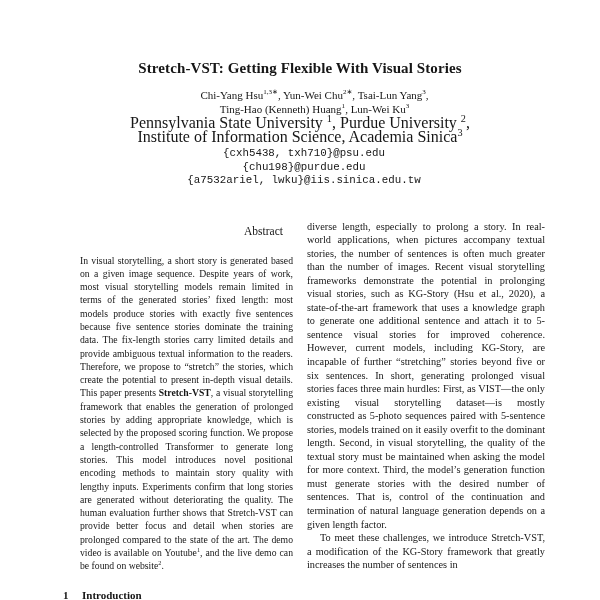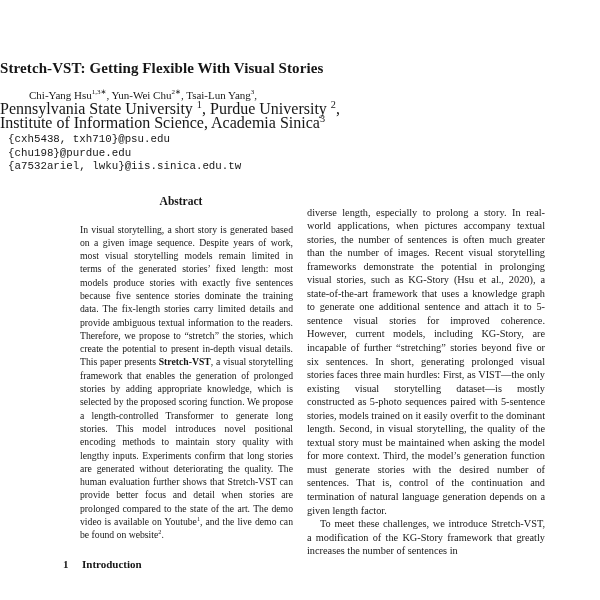--- a/index.html
+++ b/index.html
@@ -6,45 +6,45 @@
   .page {
     position: relative;
     width: 600px;
     height: 600px;
     background: #ffffff;
     color: #161616;
     font-family: "Liberation Serif", serif;
     overflow: hidden;
     box-sizing: border-box;
   }
-  .header { text-align: left; }
+  .header { text-align: center; }
   .paper-title {
     margin: 0;
     padding-top: 60px;
     font-size: 15px;
     font-weight: bold;
     letter-spacing: 0.1px;
   }
   .authors { margin-top: 11px; font-size: 11px; font-weight: normal; line-height: 14px; margin-left: 29px; }
   .affils  { font-size: 16px; line-height: 14px; }
   .emails  { margin-top: 3px; font-family: "Liberation Mono", monospace; font-size: 10.8px; line-height: 13.5px; margin-left: 8px; }
   sup { font-size: 64%; line-height: 0; vertical-align: super; }
 
   .columns {
     display: flex;
     margin: 20px 55px 0 63px;
   }
   .col-left  { width: 236px; margin-right: 8px; flex: none; }
   .col-right { width: 238px; flex: none; padding-top: 12px; box-sizing: border-box; }
 
   .abstract-heading {
-    margin: 0;
+    margin: 16px;
     font-size: 11.5px;
-    font-weight: bold;
-    text-align: center;
+    font-weight: normal;
+    text-align: right;
     line-height: 14px;
   }
   .abstract-body {
     margin: 15px 0 0 0;
     padding: 0 6px 0 17px;
     font-size: 9.7px;
     line-height: 13.3px;
     text-align: justify;
   }
   .section-heading {
@@ -62,20 +62,21 @@
   .body-par.indent { text-indent: 13px; }
 </style>
 </head>
 <body>
 
 <div class="page">
   <div class="header">
     <h1 class="paper-title">Stretch-VST: Getting Flexible With Visual Stories</h1>
     <div class="authors">
       <div><span>Chi-Yang Hsu</span><sup>1,3∗</sup><span>, Yun-Wei Chu</span><sup>2∗</sup><span>, Tsai-Lun Yang</span><sup>3</sup><span>,</span></div>
+      <div><span>Ting-Hao (Kenneth) Huang</span><sup>1</sup><span>, Lun-Wei Ku</span><sup>3</sup></div>
     </div>
     <div class="affils">
       <div><span>Pennsylvania State University </span><sup>1</sup><span>, Purdue University </span><sup>2</sup><span>,</span></div>
       <div><span>Institute of Information Science, Academia Sinica</span><sup>3</sup></div>
     </div>
     <div class="emails">
       <div>{cxh5438, txh710}@psu.edu</div>
       <div>{chu198}@purdue.edu</div>
       <div>{a7532ariel, lwku}@iis.sinica.edu.tw</div>
     </div>

